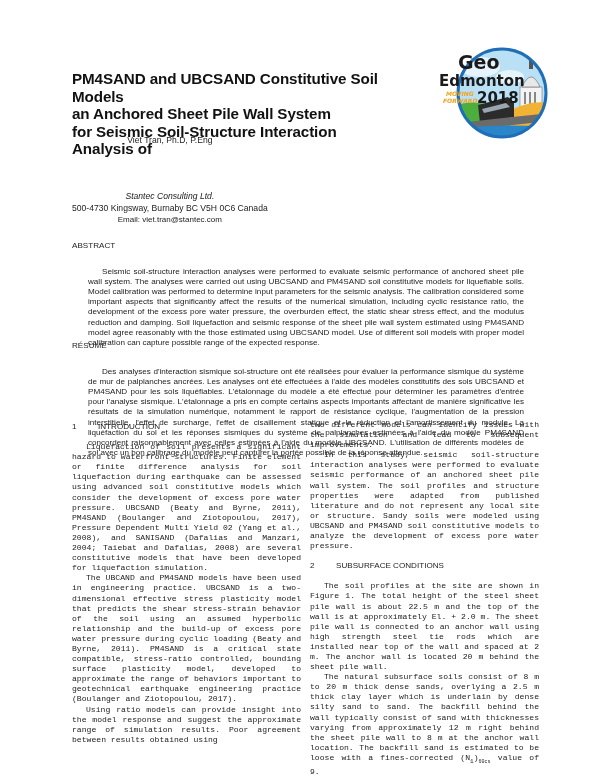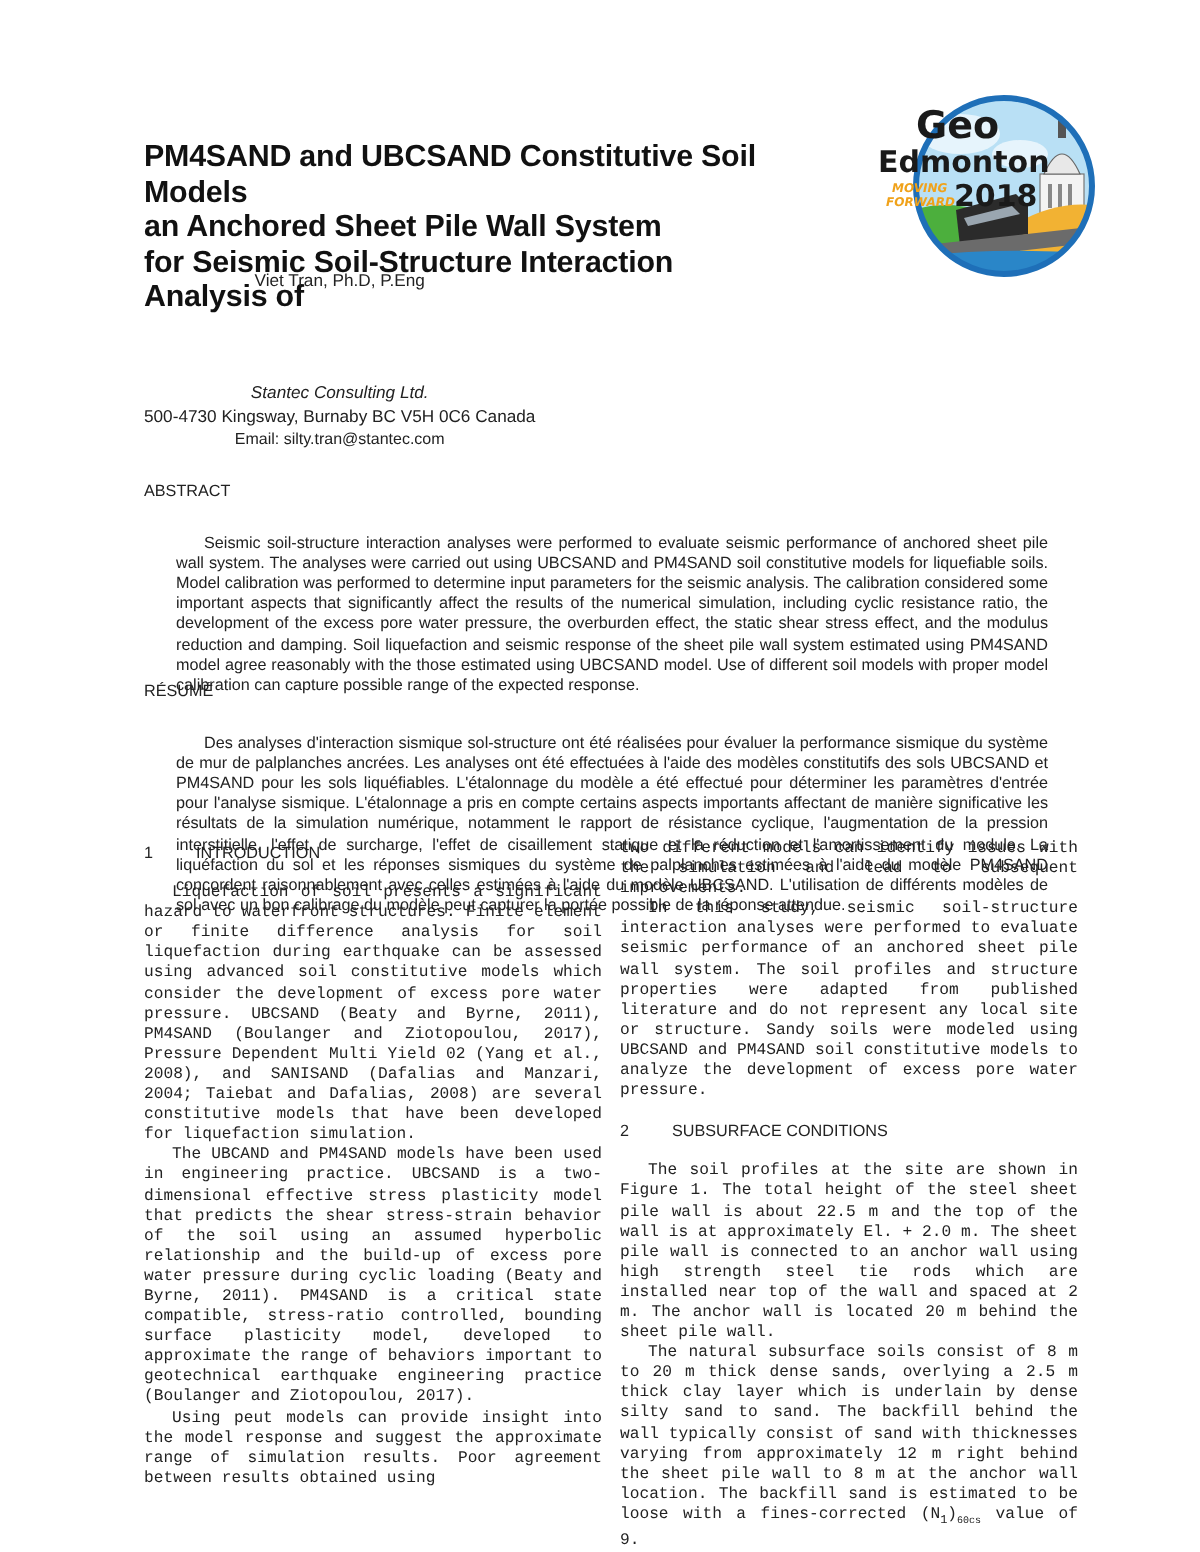--- a/index.html
+++ b/index.html
@@ -73,41 +73,41 @@
       <text x="6" y="59" font-family="DejaVu Sans, sans-serif" font-weight="bold" font-style="italic" font-size="6" fill="#f0a21a">MOVING</text>
       <text x="3" y="66" font-family="DejaVu Sans, sans-serif" font-weight="bold" font-style="italic" font-size="6" fill="#f0a21a">FORWARD</text>
       <text x="37" y="66" font-family="DejaVu Sans, sans-serif" font-weight="bold" font-size="15" fill="#1a1a1a">2018</text>
     </svg>
   </div>
 
   <div class="authors">
     <div>Viet Tran, Ph.D, P.Eng</div>
     <div class="aff">Stantec Consulting Ltd.</div>
     <div>500-4730 Kingsway, Burnaby BC V5H 0C6 Canada</div>
-    <div class="email">Email: silty.tran@stantec.com</div>
+    <div class="email">Email: viet.tran@stantec.com</div>
   </div>
 
   <div class="section abstract">
     <div class="head">ABSTRACT</div>
     <p>Seismic soil-structure interaction analyses were performed to evaluate seismic performance of anchored sheet pile wall system. The analyses were carried out using UBCSAND and PM4SAND soil constitutive models for liquefiable soils. Model calibration was performed to determine input parameters for the seismic analysis. The calibration considered some important aspects that significantly affect the results of the numerical simulation, including cyclic resistance ratio, the development of the excess pore water pressure, the overburden effect, the static shear stress effect, and the modulus reduction and damping. Soil liquefaction and seismic response of the sheet pile wall system estimated using PM4SAND model agree reasonably with the those estimated using UBCSAND model. Use of different soil models with proper model calibration can capture possible range of the expected response.</p>
   </div>
 
   <div class="section resume">
     <div class="head">RÉSUMÉ</div>
     <p>Des analyses d'interaction sismique sol-structure ont été réalisées pour évaluer la performance sismique du système de mur de palplanches ancrées. Les analyses ont été effectuées à l'aide des modèles constitutifs des sols UBCSAND et PM4SAND pour les sols liquéfiables. L'étalonnage du modèle a été effectué pour déterminer les paramètres d'entrée pour l'analyse sismique. L'étalonnage a pris en compte certains aspects importants affectant de manière significative les résultats de la simulation numérique, notamment le rapport de résistance cyclique, l'augmentation de la pression interstitielle, l'effet de surcharge, l'effet de cisaillement statique et la réduction et l'amortissement du module. La liquéfaction du sol et les réponses sismiques du système de palplanches estimées à l'aide du modèle PM4SAND concordent raisonnablement avec celles estimées à l'aide du modèle UBCSAND. L'utilisation de différents modèles de sol avec un bon calibrage du modèle peut capturer la portée possible de la réponse attendue.</p>
   </div>
 
   <div class="col col-left">
     <div class="sec-head">
       <span class="num">1</span>
       <span>INTRODUCTION</span>
     </div>
     <p>Liquefaction of soil presents a significant hazard to waterfront structures. Finite element or finite difference analysis for soil liquefaction during earthquake can be assessed using advanced soil constitutive models which consider the development of excess pore water pressure. UBCSAND (Beaty and Byrne, 2011), PM4SAND (Boulanger and Ziotopoulou, 2017), Pressure Dependent Multi Yield 02 (Yang et al., 2008), and SANISAND (Dafalias and Manzari, 2004; Taiebat and Dafalias, 2008) are several constitutive models that have been developed for liquefaction simulation.</p>
     <p>The UBCAND and PM4SAND models have been used in engineering practice. UBCSAND is a two-dimensional effective stress plasticity model that predicts the shear stress-strain behavior of the soil using an assumed hyperbolic relationship and the build-up of excess pore water pressure during cyclic loading (Beaty and Byrne, 2011). PM4SAND is a critical state compatible, stress-ratio controlled, bounding surface plasticity model, developed to approximate the range of behaviors important to geotechnical earthquake engineering practice (Boulanger and Ziotopoulou, 2017).</p>
-    <p>Using peut models can provide insight into the model response and suggest the approximate range of simulation results. Poor agreement between results obtained using</p>
+    <p>Using ratio models can provide insight into the model response and suggest the approximate range of simulation results. Poor agreement between results obtained using</p>
   </div>
 
   <div class="col col-right">
     <p style="text-indent:0">two different models can identify issues with the simulation and lead to subsequent improvements.</p>
     <p>In this study, seismic soil-structure interaction analyses were performed to evaluate seismic performance of an anchored sheet pile wall system. The soil profiles and structure properties were adapted from published literature and do not represent any local site or structure. Sandy soils were modeled using UBCSAND and PM4SAND soil constitutive models to analyze the development of excess pore water pressure.</p>
     <div class="sec-head sec-head2">
       <span class="num">2</span>
       <span>SUBSURFACE CONDITIONS</span>
     </div>
     <p>The soil profiles at the site are shown in Figure 1. The total height of the steel sheet pile wall is about 22.5 m and the top of the wall is at approximately El. + 2.0 m.  The sheet pile wall is connected to an anchor wall using high strength steel tie rods which are installed near top of the wall and spaced at 2 m. The anchor wall is located 20 m behind the sheet pile wall.</p>

